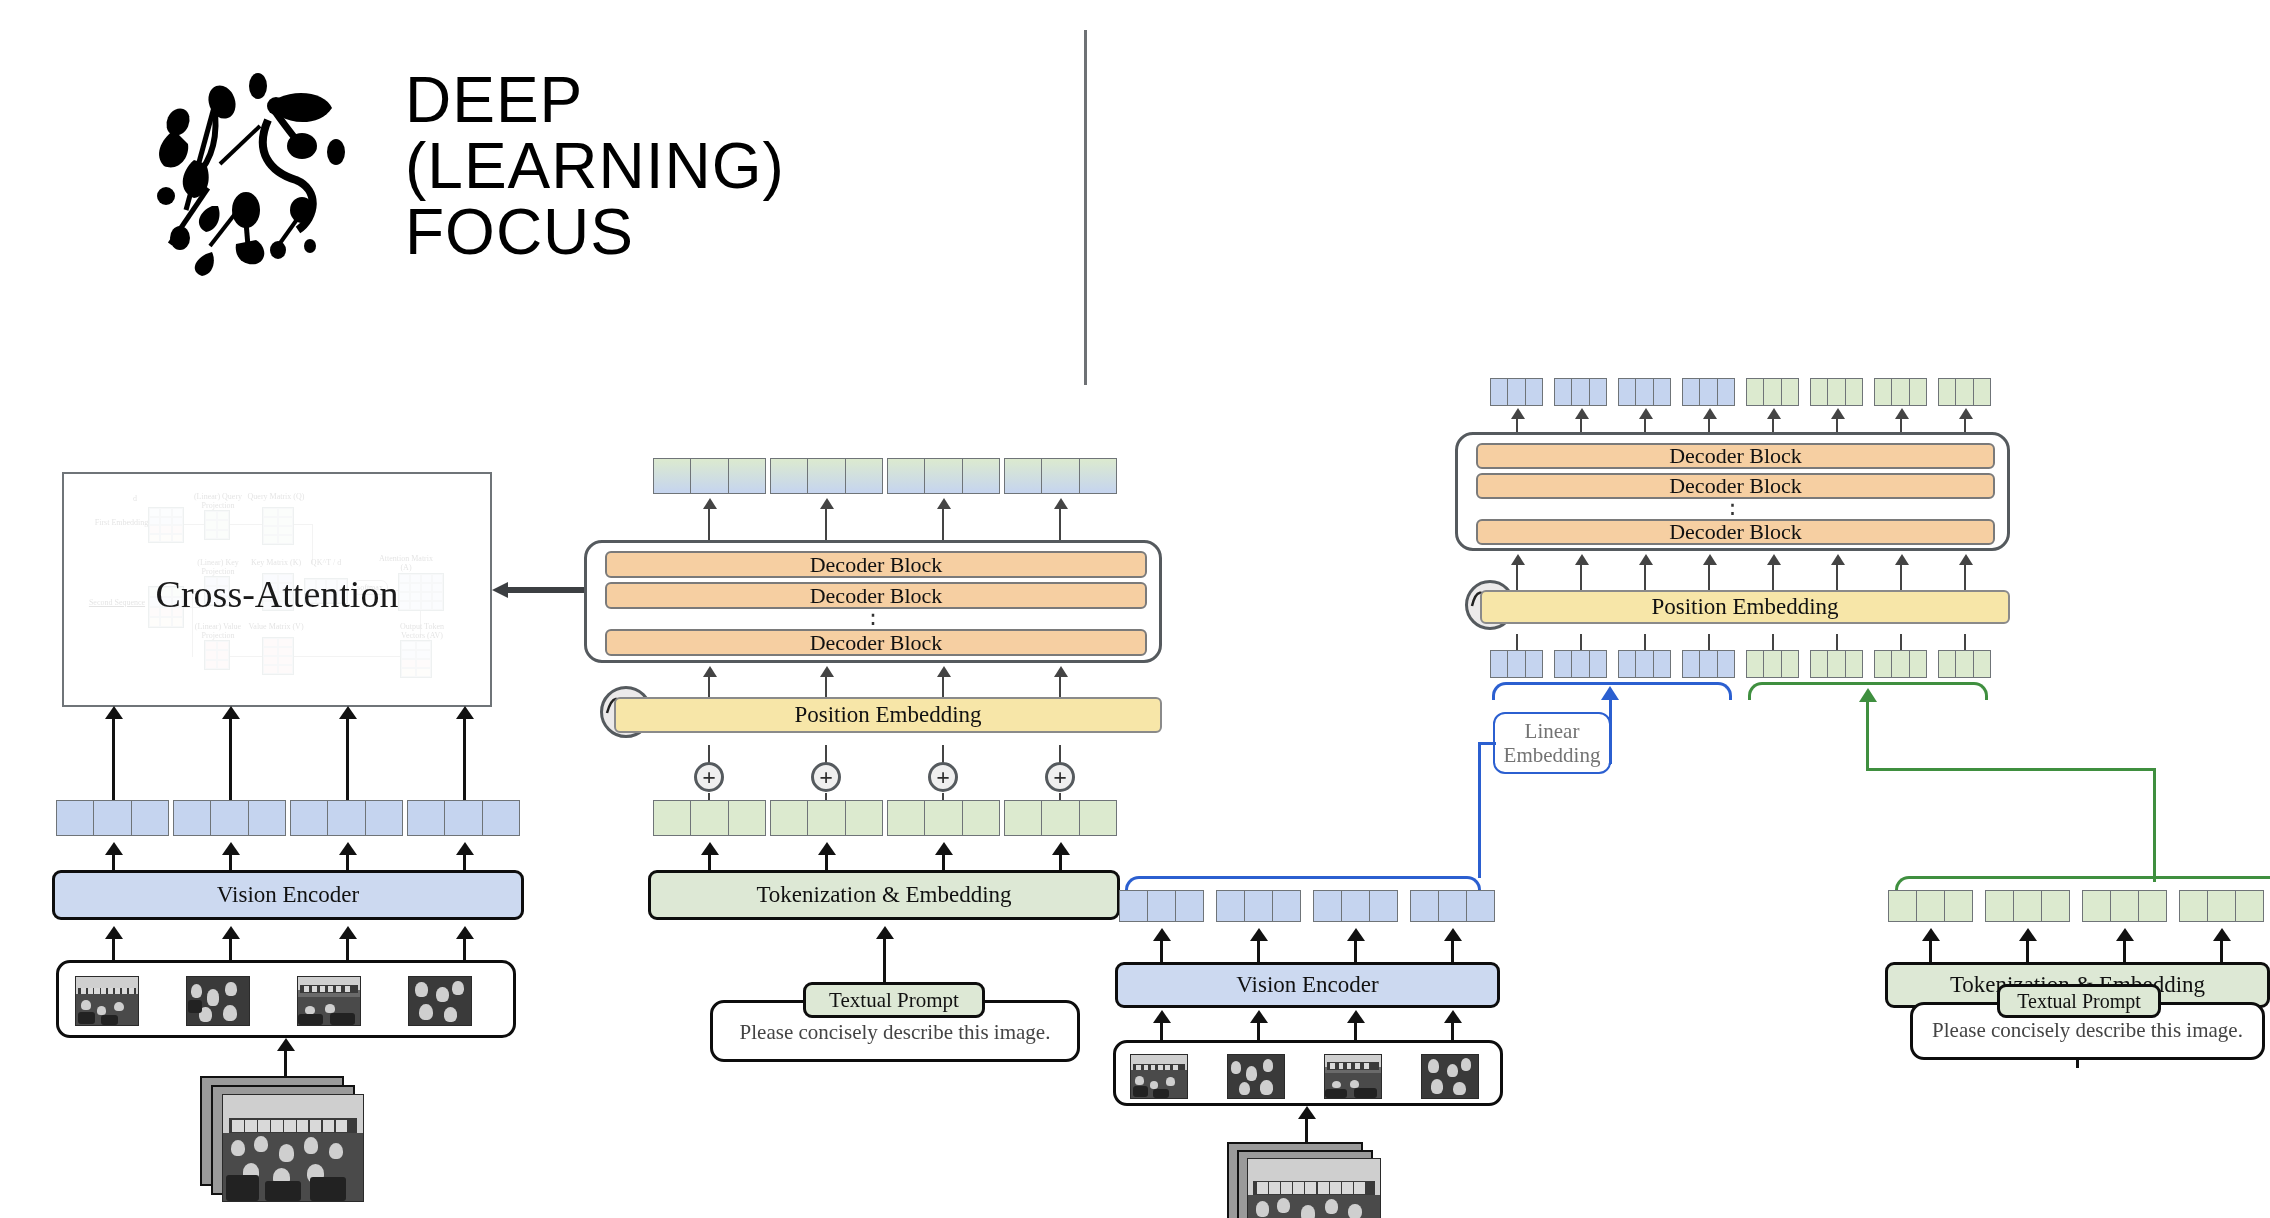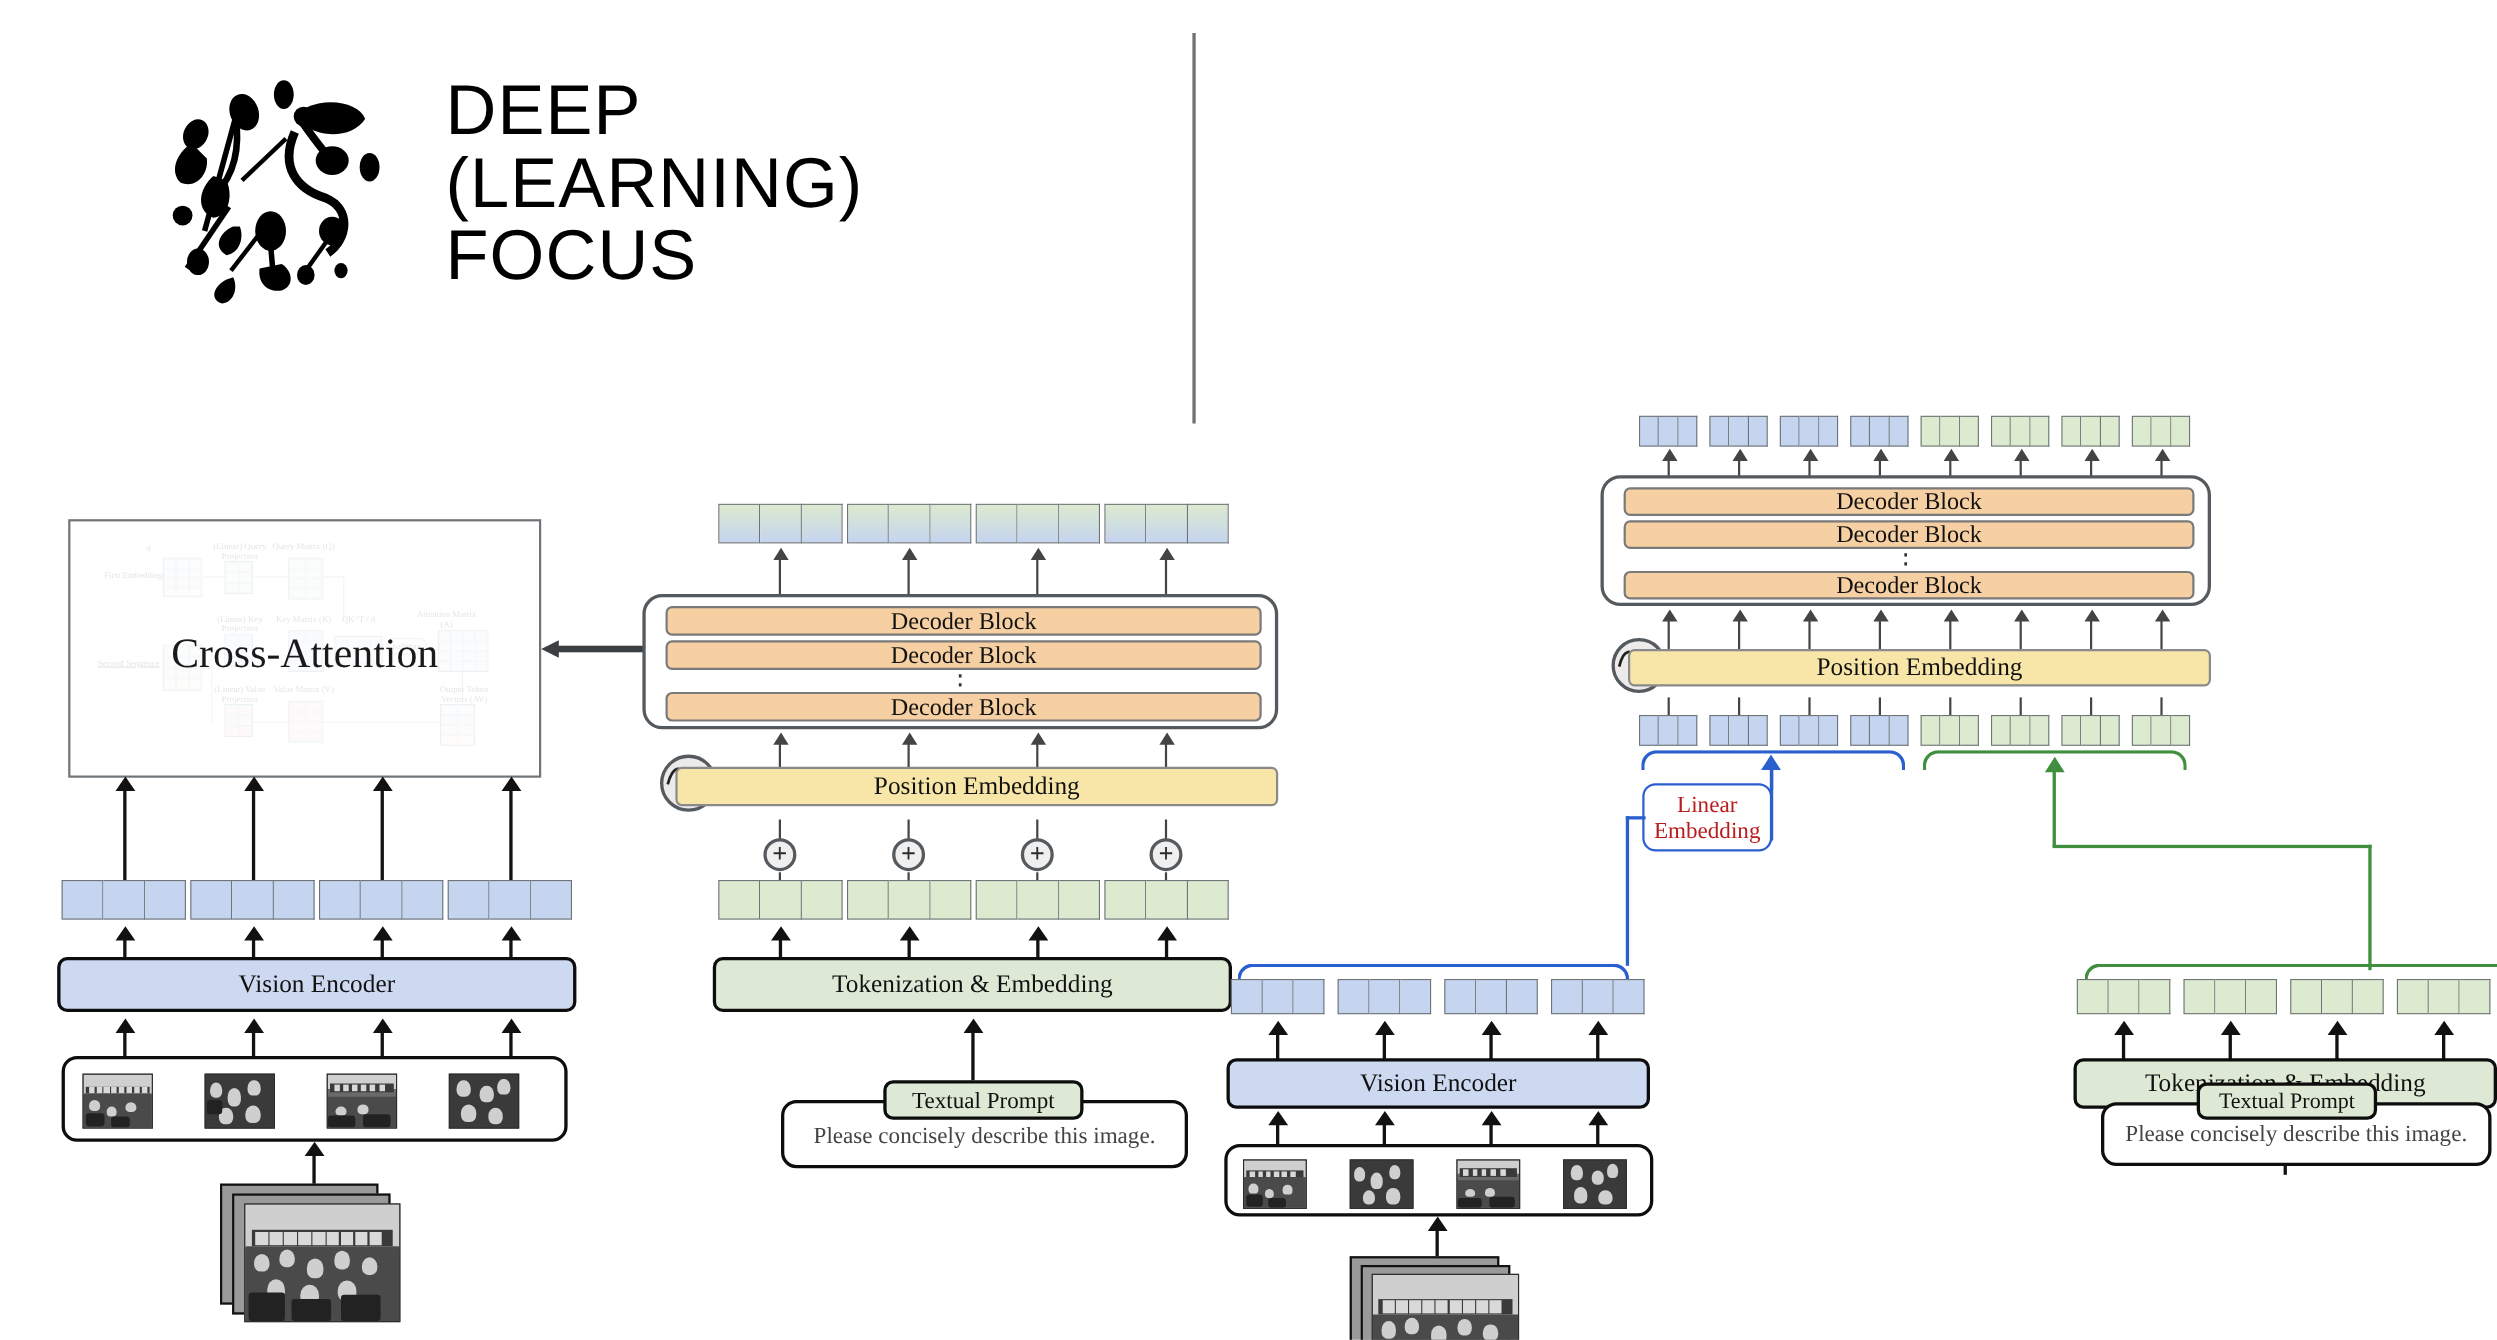--- a/index.html
+++ b/index.html
@@ -93,21 +93,21 @@
 
   
   .promptbox{position:absolute;box-sizing:border-box;border:3px solid #0d0d0d;
              border-radius:14px;background:#fff;display:flex;align-items:flex-end;
              justify-content:center;}
   .prompttext{font-size:21px;color:#444;padding-bottom:14px;}
 
   
   .lpbox{position:absolute;box-sizing:border-box;border:2.5px solid #2b5fd0;
          border-radius:12px;background:#fff;display:flex;align-items:center;
-         justify-content:center;text-align:center;font-size:21px;color:#b91c1c;
+         justify-content:center;text-align:center;font-size:21px;color:#737373;
          line-height:1.15;}
   .bl{position:absolute;background:#2b5fd0;}
   .gl{position:absolute;background:#3f8f3f;}
   .bhead{position:absolute;width:0;height:0;border-left:9px solid transparent;
          border-right:9px solid transparent;border-bottom:14px solid #2b5fd0;}
   .ghead{position:absolute;width:0;height:0;border-left:9px solid transparent;
          border-right:9px solid transparent;border-bottom:14px solid #3f8f3f;}
   .brk{position:absolute;box-sizing:border-box;border-style:solid;}
 </style>
 </head>

